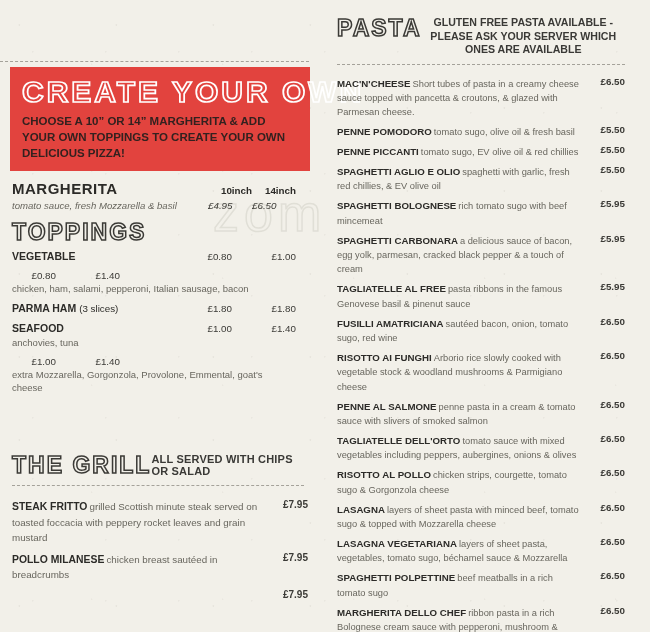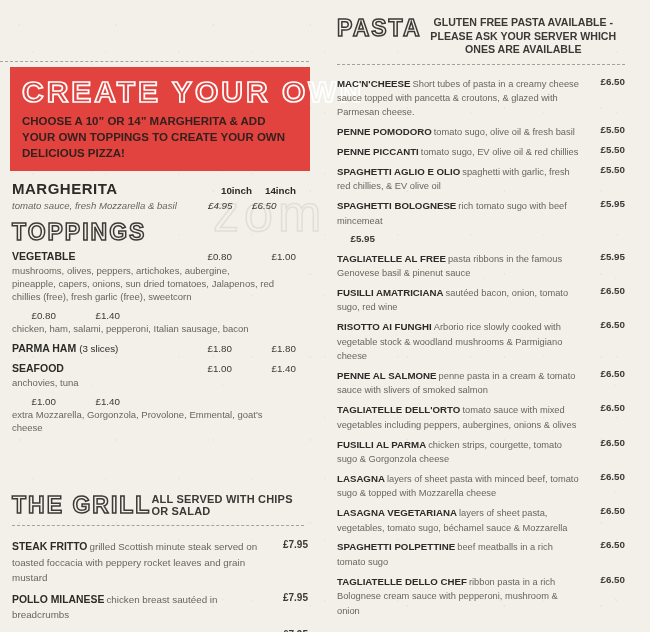--- a/index.html
+++ b/index.html
@@ -120,21 +120,20 @@
   <div class="sec-head toppings-head">TOPPINGS</div>
 
   <div class="tp-list">
 
       <div class="tp-item">
         <div class="tp-row">
           <span class="tp-name"><b>VEGETABLE</b></span>
           <span class="tp-p">£0.80</span>
           <span class="tp-p last">£1.00</span>
         </div>
-        <div class="tp-desc">mushrooms, olives, peppers, artichokes, aubergine, pineapple, capers, onions, sun dried tomatoes, Jalapenos, red chillies (free), fresh garlic (free), sweetcorn</div>
       </div>
 
       <div class="tp-item">
         <div class="tp-row">
           <span class="tp-p">£0.80</span>
           <span class="tp-p last">£1.40</span>
         </div>
         <div class="tp-desc">chicken, ham, salami, pepperoni, Italian sausage, bacon</div>
       </div>
 
@@ -219,20 +218,21 @@
         <div class="pa-text"><span class="pa-name">SPAGHETTI AGLIO E OLIO</span><span class="pa-desc">spaghetti with garlic, fresh red chillies, &amp; EV olive oil</span></div>
         <span class="pa-price">£5.50</span>
       </div>
 
       <div class="pa">
         <div class="pa-text"><span class="pa-name">SPAGHETTI BOLOGNESE</span><span class="pa-desc">rich tomato sugo with beef mincemeat</span></div>
         <span class="pa-price">£5.95</span>
       </div>
 
       <div class="pa">
+        <div class="pa-text"><span class="pa-name">SPAGHETTI CARBONARA</span><span class="pa-desc">a delicious sauce of bacon, egg yolk, parmesan, cracked black pepper &amp; a touch of cream</span></div>
         <span class="pa-price">£5.95</span>
       </div>
 
       <div class="pa">
         <div class="pa-text"><span class="pa-name">TAGLIATELLE AL FREE</span><span class="pa-desc">pasta ribbons in the famous Genovese basil &amp; pinenut sauce</span></div>
         <span class="pa-price">£5.95</span>
       </div>
 
       <div class="pa">
         <div class="pa-text"><span class="pa-name">FUSILLI AMATRICIANA</span><span class="pa-desc">sautéed bacon, onion, tomato sugo, red wine</span></div>
@@ -248,40 +248,40 @@
         <div class="pa-text"><span class="pa-name">PENNE AL SALMONE</span><span class="pa-desc">penne pasta in a cream &amp; tomato sauce with slivers of smoked salmon</span></div>
         <span class="pa-price">£6.50</span>
       </div>
 
       <div class="pa">
         <div class="pa-text"><span class="pa-name">TAGLIATELLE DELL'ORTO</span><span class="pa-desc">tomato sauce with mixed vegetables including peppers, aubergines, onions &amp; olives</span></div>
         <span class="pa-price">£6.50</span>
       </div>
 
       <div class="pa">
-        <div class="pa-text"><span class="pa-name">FUSILLI AL PARMA</span><span class="pa-desc">chicken strips, courgette, tomato sugo &amp; Gorgonzola cheese</span></div>
+        <div class="pa-text"><span class="pa-name">RISOTTO AL POLLO</span><span class="pa-desc">chicken strips, courgette, tomato sugo &amp; Gorgonzola cheese</span></div>
         <span class="pa-price">£6.50</span>
       </div>
 
       <div class="pa">
         <div class="pa-text"><span class="pa-name">LASAGNA</span><span class="pa-desc">layers of sheet pasta with minced beef, tomato sugo &amp; topped with Mozzarella cheese</span></div>
         <span class="pa-price">£6.50</span>
       </div>
 
       <div class="pa">
         <div class="pa-text"><span class="pa-name">LASAGNA VEGETARIANA</span><span class="pa-desc">layers of sheet pasta, vegetables, tomato sugo, béchamel sauce &amp; Mozzarella</span></div>
         <span class="pa-price">£6.50</span>
       </div>
 
       <div class="pa">
         <div class="pa-text"><span class="pa-name">SPAGHETTI POLPETTINE</span><span class="pa-desc">beef meatballs in a rich tomato sugo</span></div>
         <span class="pa-price">£6.50</span>
       </div>
 
       <div class="pa">
-        <div class="pa-text"><span class="pa-name">TAGLIATELLE DELLO CHEF</span><span class="pa-desc">ribbon pasta in a rich Bolognese cream sauce with pepperoni, mushroom &amp; onion</span></div>
+        <div class="pa-text"><span class="pa-name">MARGHERITA DELLO CHEF</span><span class="pa-desc">ribbon pasta in a rich Bolognese cream sauce with pepperoni, mushroom &amp; onion</span></div>
         <span class="pa-price">£6.50</span>
       </div>
 
     </div>
 </div>
 
 <div class="watermark">zom</div>
 
 </body></html>

